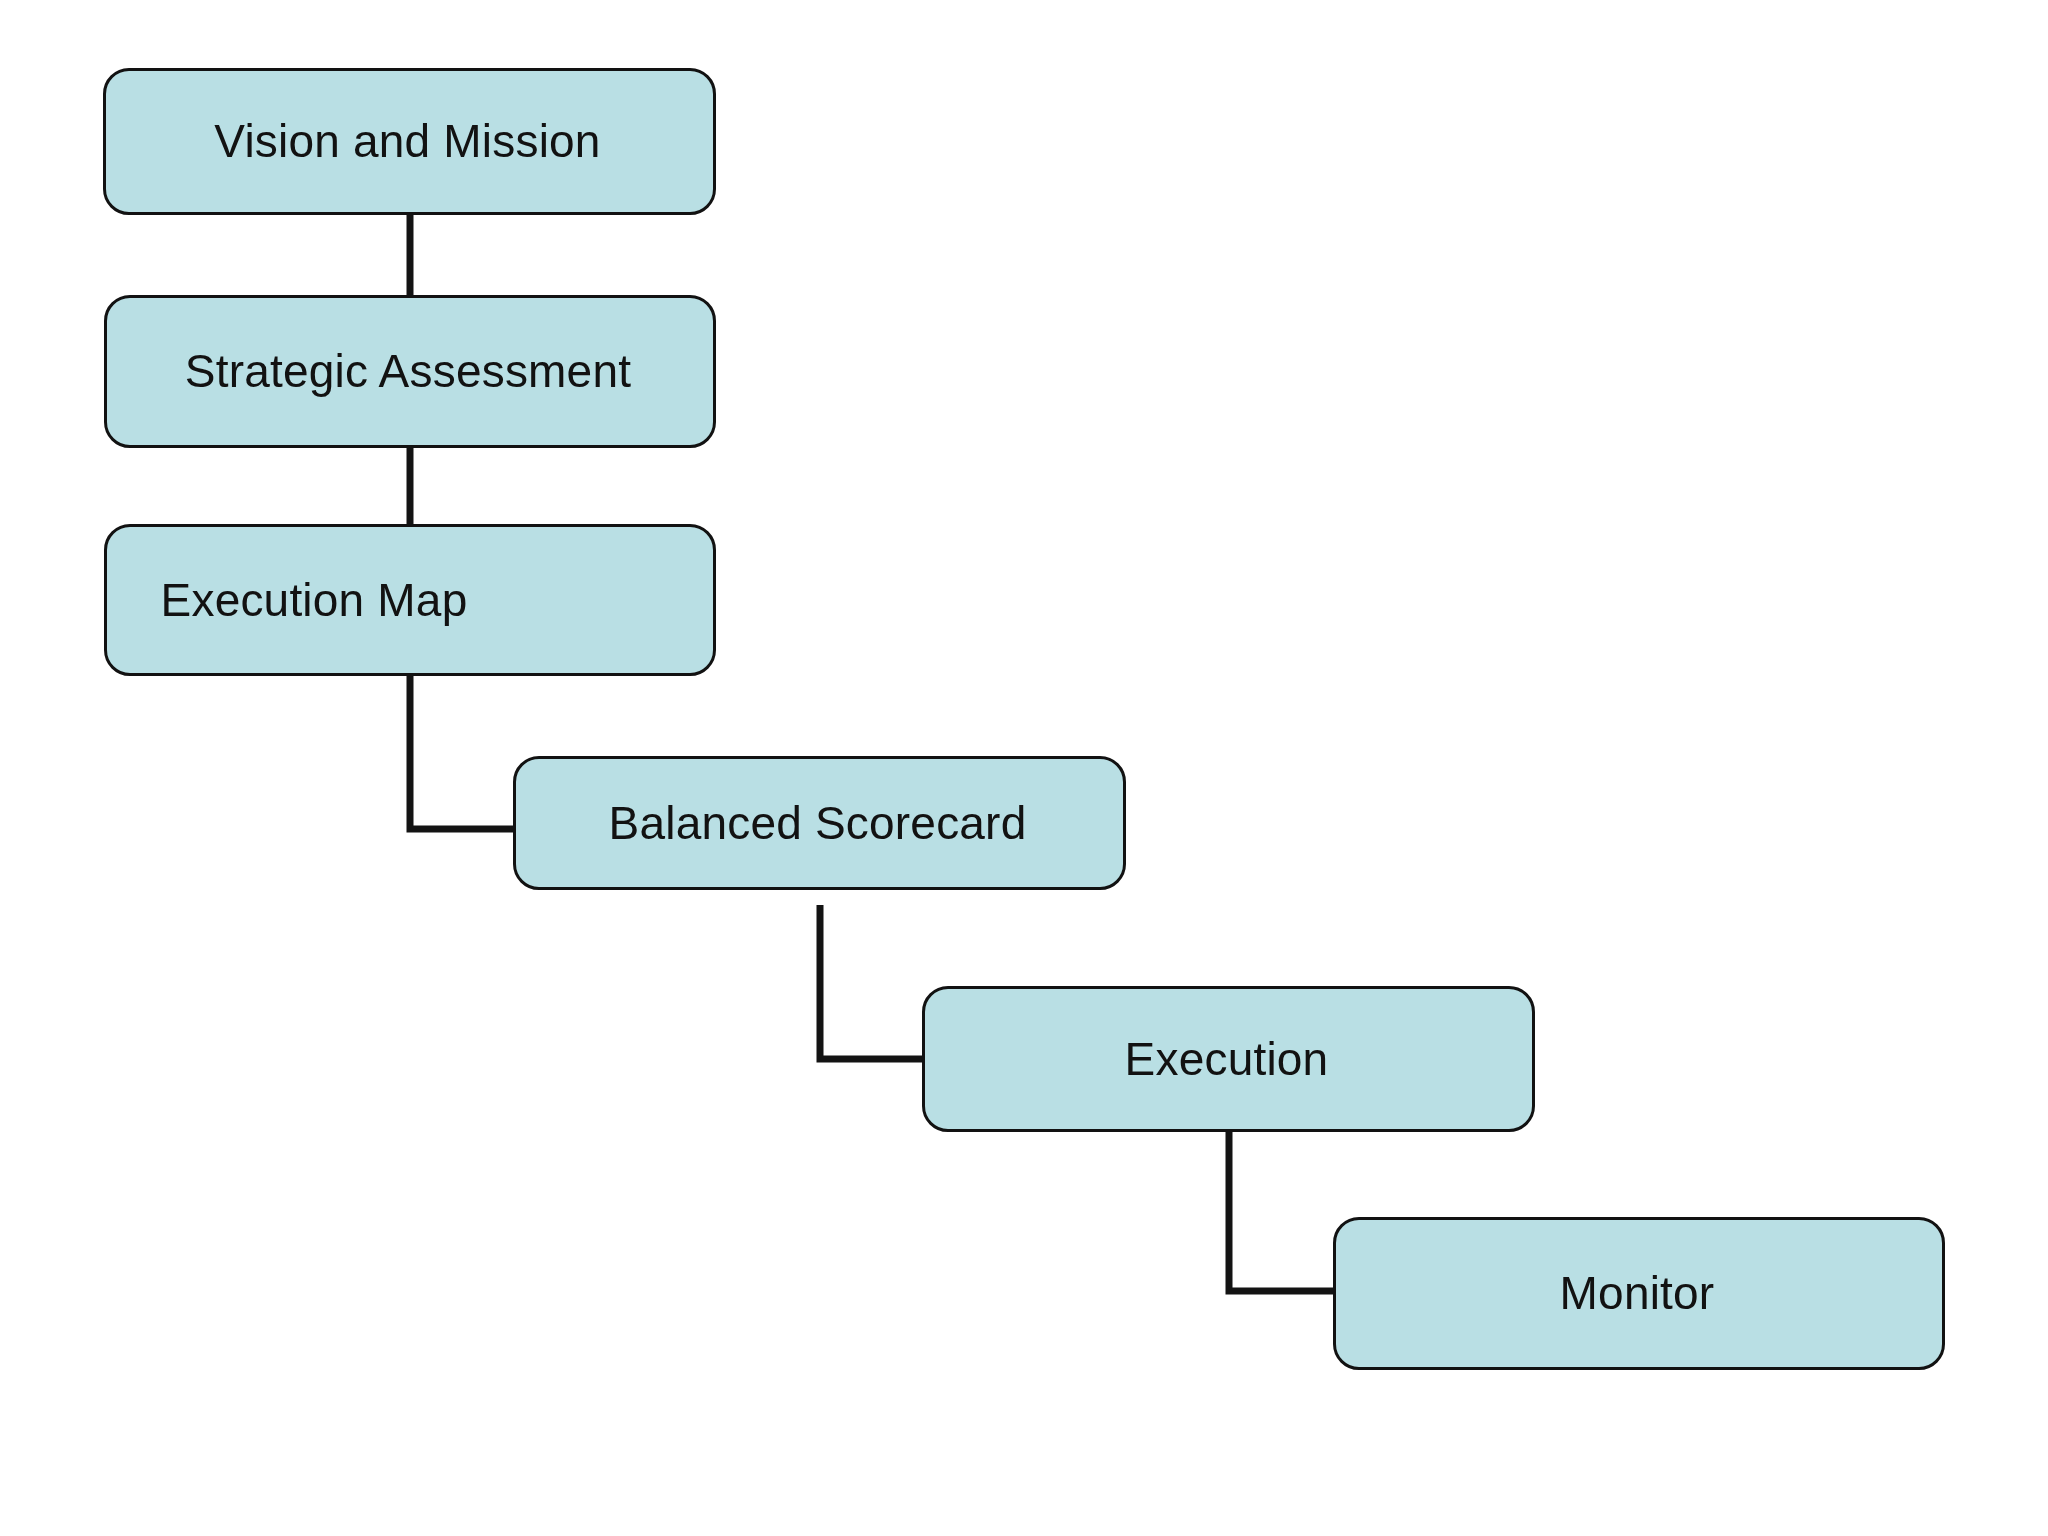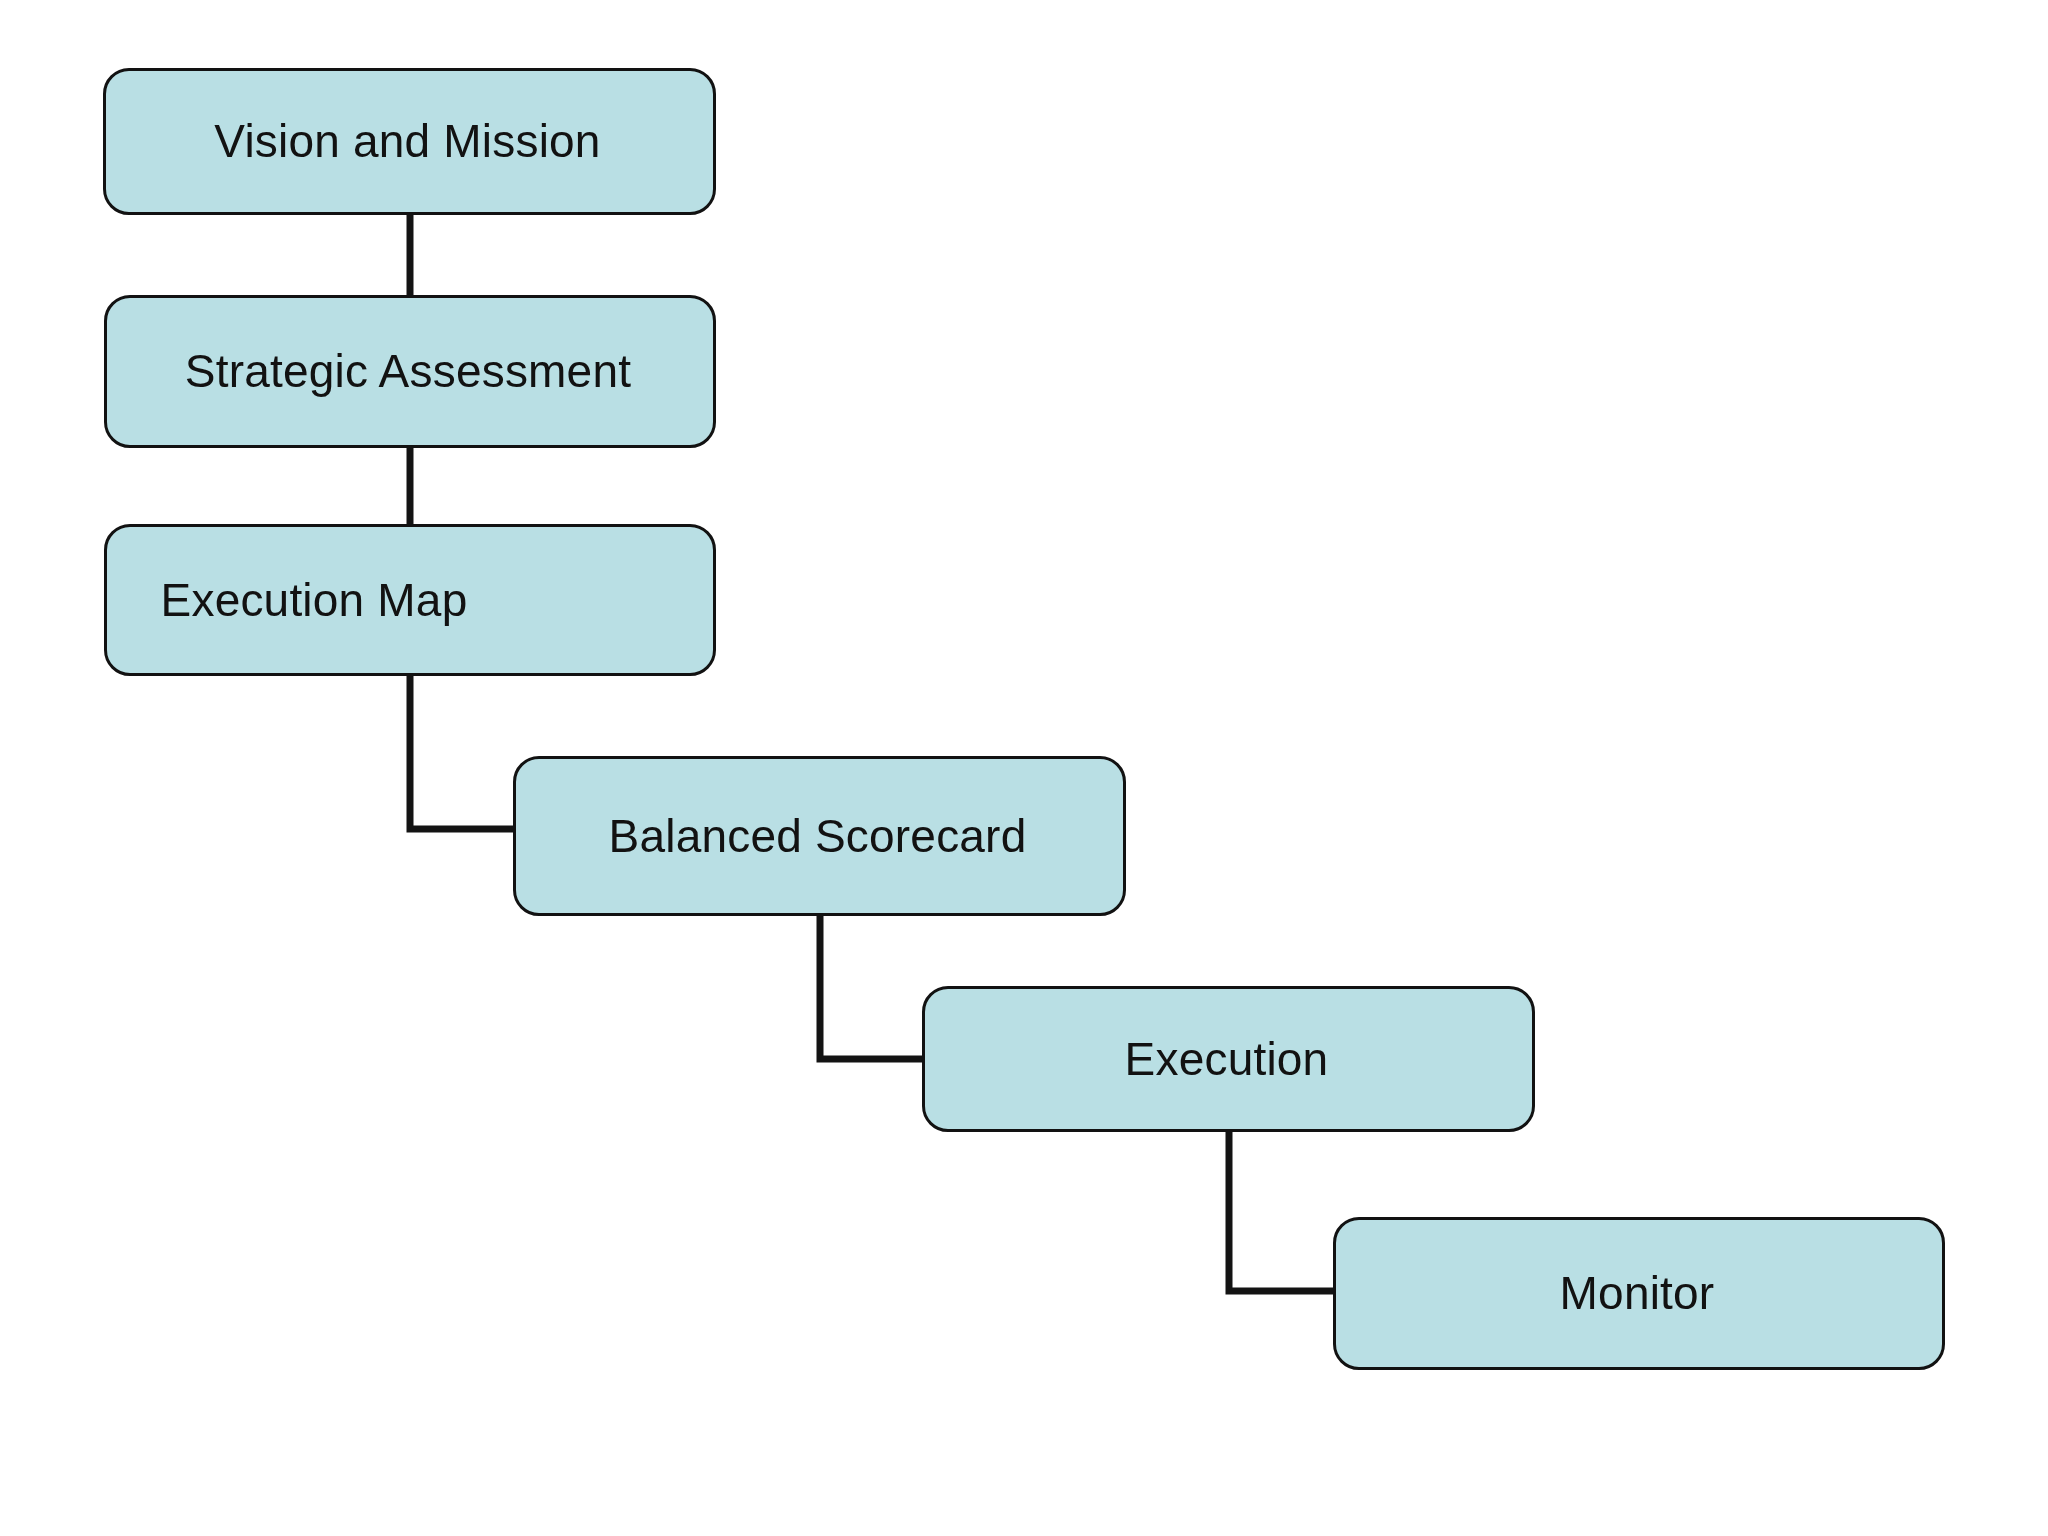--- a/index.html
+++ b/index.html
@@ -42,21 +42,21 @@
     font-weight: 400;
     color: #121212;
     line-height: 1.1;
     white-space: nowrap;
     letter-spacing: 0.2px;
   }
   
   #node-vision-and-mission      { left: 103px; top:   68px; width: 613px; height: 147px; }
   #node-strategic-assessment    { left: 104px; top:  295px; width: 612px; height: 153px; }
   #node-strategy-map            { left: 104px; top:  524px; width: 612px; height: 152px; }
-  #node-balanced-scorecard      { left: 513px; top:  756px; width: 613px; height: 160px; }
+  #node-balanced-scorecard      { left: 513px; top:  756px; width: 613px; height: 134px; }
   #node-execution               { left: 922px; top:  986px; width: 613px; height: 146px; }
   #node-monitor                 { left: 1333px; top: 1217px; width: 612px; height: 153px; }
   
   #node-vision-and-mission   .node-label { transform: translateX(-2px); }
   #node-strategic-assessment .node-label { transform: translateX(-2px); }
   #node-strategy-map         .node-label { transform: translateX(-96px); }
   #node-balanced-scorecard   .node-label { transform: translateX(-2px); }
   #node-execution            .node-label { transform: translateX(-2px); }
   #node-monitor              .node-label { transform: translateX(-2px); }
   .edge-path {

